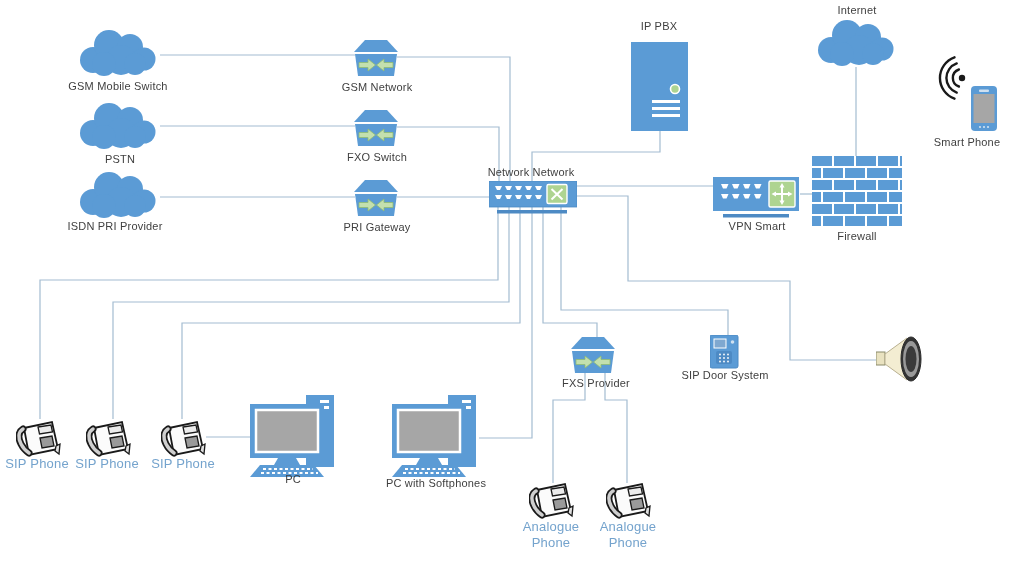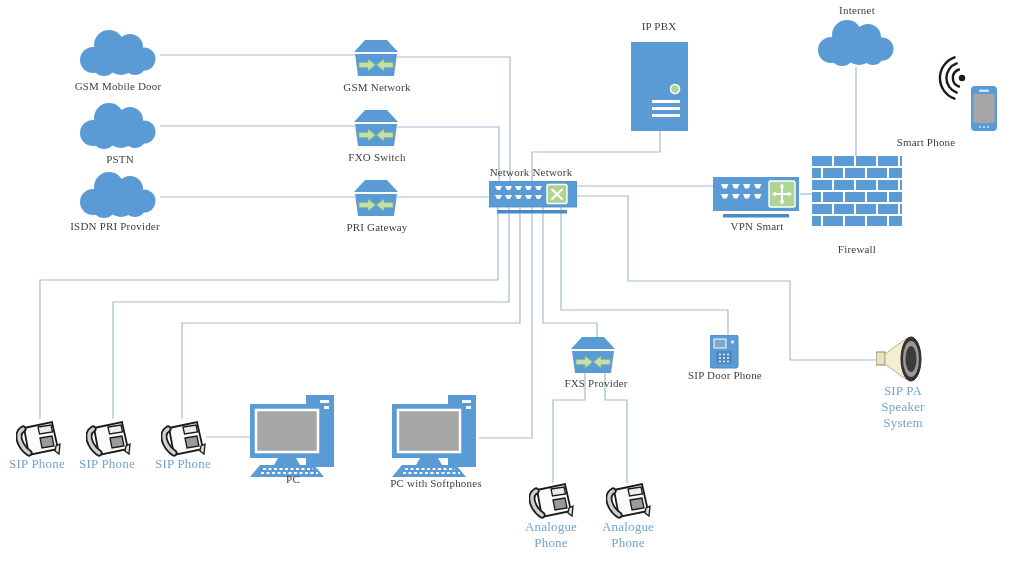--- a/index.html
+++ b/index.html
@@ -1,21 +1,21 @@
 <!DOCTYPE html>
 <html><head>
 <meta charset="utf-8">
 <style>
   html,body{margin:0;padding:0;background:#fff;}
   #canvas{position:relative;width:1024px;height:564px;background:#fff;overflow:hidden;
           font-family:"Liberation Sans",sans-serif;}
   #wires{position:absolute;left:0;top:0;z-index:1;}
   .node{position:absolute;z-index:2;}
   .lbl{position:absolute;z-index:3;transform:translateX(-50%);white-space:nowrap;
-       text-align:center;font-size:11px;color:#3f3f3f;letter-spacing:.2px;font-family:Liberation Serif, serif;}
+       text-align:center;font-size:11px;color:#3f3f3f;letter-spacing:.2px;}
   .lbl.blue{color:#74a3cd;font-size:13px;line-height:16px;}
   .lbl.wrap{white-space:normal;}
 </style>
 </head>
 <body>
 
 <div id="canvas">
 
   <svg width="0" height="0" style="position:absolute" aria-hidden="true">
     <defs>
@@ -253,36 +253,35 @@
   <div class="node" style="left:876px;top:335px">
     <svg width="50" height="48">
       <rect x="0" y="17" width="9" height="13" fill="#e9e2c0" stroke="#8a8a6a" stroke-width="1"></rect>
       <polygon points="9,19 31,3 31,45 9,29" fill="#f3edd2" stroke="#b9b090" stroke-width="1"></polygon>
       <ellipse cx="35" cy="24" rx="10" ry="22" fill="#333" stroke="#2c2c2c"></ellipse>
       <ellipse cx="35" cy="24" rx="8" ry="18" fill="#999"></ellipse>
       <ellipse cx="35" cy="24" rx="5.5" ry="13" fill="#3b3b3b"></ellipse>
     </svg>
   </div>
 
-  <div class="lbl" style="left:118px;top:80px">GSM Mobile Door</div>
+  <div class="lbl" style="left:118px;top:80px">GSM Mobile Switch</div>
   <div class="lbl" style="left:120px;top:153px">PSTN</div>
   <div class="lbl" style="left:115px;top:220px">ISDN PRI Provider</div>
   <div class="lbl" style="left:857px;top:4px">Internet</div>
   <div class="lbl" style="left:377px;top:81px">GSM Network</div>
   <div class="lbl" style="left:377px;top:151px">FXO Switch</div>
   <div class="lbl" style="left:377px;top:221px">PRI Gateway</div>
   <div class="lbl" style="left:596px;top:377px">FXS Provider</div>
   <div class="lbl" style="left:531px;top:166px">Network Network</div>
   <div class="lbl" style="left:659px;top:20px">IP PBX</div>
   <div class="lbl" style="left:757px;top:220px">VPN Smart</div>
-  <div class="lbl" style="left:857px;top:243px">Firewall</div>
-  <div class="lbl" style="left:926px;top:136px">Smart Phone</div>
+  <div class="lbl" style="left:857px;top:230px">Firewall</div>
+  <div class="lbl" style="left:967px;top:136px">Smart Phone</div>
   <div class="lbl blue" style="left:37px;top:456px">SIP Phone</div>
   <div class="lbl blue" style="left:107px;top:456px">SIP Phone</div>
   <div class="lbl blue" style="left:183px;top:456px">SIP Phone</div>
   <div class="lbl" style="left:293px;top:473px">PC</div>
   <div class="lbl" style="left:436px;top:477px">PC with Softphones</div>
   <div class="lbl blue wrap" style="left:551px;top:519px;width:72px">Analogue Phone</div>
   <div class="lbl blue wrap" style="left:628px;top:519px;width:72px">Analogue Phone</div>
-  <div class="lbl" style="left:725px;top:369px">SIP Door Phone</div>
-  <div class="lbl blue wrap" style="left:903px;top:383px;width:58px">SIP PA Speaker System</div>
+  <div class="lbl" style="left:725px;top:369px">SIP Door System</div>
 
 </div>
 
 </body></html>

